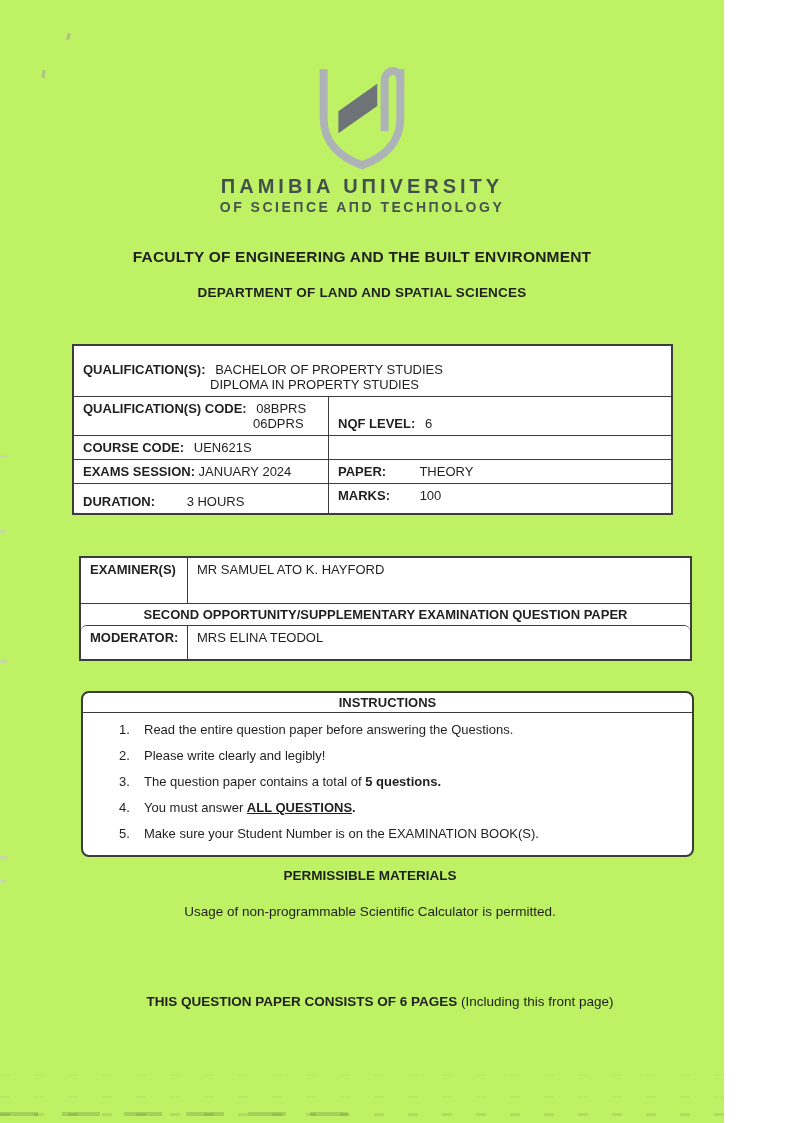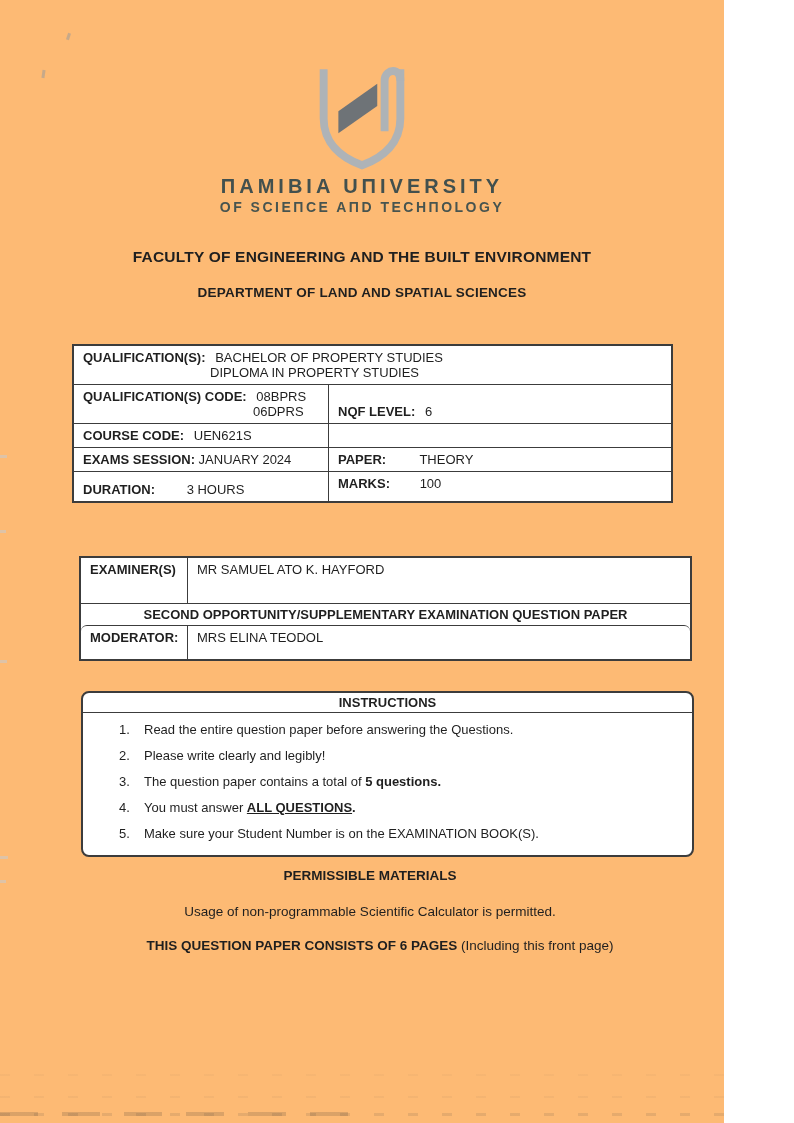--- a/index.html
+++ b/index.html
@@ -2,21 +2,21 @@
 <html><head>
 <meta charset="utf-8">
 <style>
   * { margin: 0; padding: 0; box-sizing: border-box; }
   html, body { background: #ffffff; }
   body { font-family: "Liberation Sans", sans-serif; color: #1f1f1f; }
   .page {
     position: relative;
     width: 724px;
     height: 1123px;
-    background: #fdba74;
+    background: #bef264;
     overflow: hidden;
   }
   .b { font-weight: bold; }
   .u { text-decoration: underline; }
 
   
   .speck { position: absolute; background: #9a9a9a; opacity: .55; }
   .speck1 { left: 67px; top: 33px; width: 3px; height: 7px; transform: rotate(18deg); }
   .speck2 { left: 42px; top: 70px; width: 3px; height: 8px; transform: rotate(8deg); }
   .edge-dash { position: absolute; left: 0; height: 3px; background: #c9c9c9; opacity: .6; }
@@ -88,21 +88,21 @@
   
   .perm-title {
     position: absolute; top: 868px; left: 70px; width: 600px;
     text-align: center; font-size: 13.5px; font-weight: bold;
   }
   .perm-text {
     position: absolute; top: 904px; left: 70px; width: 600px;
     text-align: center; font-size: 13.5px;
   }
   .pages-line {
-    position: absolute; top: 938px; left: 60px; width: 640px;
+    position: absolute; top: 994px; left: 60px; width: 640px;
     text-align: center; font-size: 13.5px;
   }
 </style>
 </head>
 <body>
 
 <div class="page">
 
   <div class="speck speck1"></div>
   <div class="speck speck2"></div>
@@ -127,21 +127,21 @@
     </svg>
   </div>
   <div class="wordmark1">ΠAMIBIA UΠIVERSITY</div>
   <div class="wordmark2">OF SCIEΠCE AΠD TECHΠOLOGY</div>
 
   <div class="faculty">FACULTY OF ENGINEERING AND THE BUILT ENVIRONMENT</div>
   <div class="department">DEPARTMENT OF LAND AND SPATIAL SCIENCES</div>
 
   <div class="tbl info-table">
     <div class="row">
-      <div class="cell" style="width:100%;">
+      <div class="cell" style="width:100%;margin-top:12px;">
         <div>
           <span class="lab">QUALIFICATION(S):</span>
           <span class="val gap6">BACHELOR OF PROPERTY STUDIES</span>
         </div>
         <div class="line2-qual">
           <span class="val">DIPLOMA IN PROPERTY STUDIES</span>
         </div>
       </div>
     </div>
     <div class="row">

